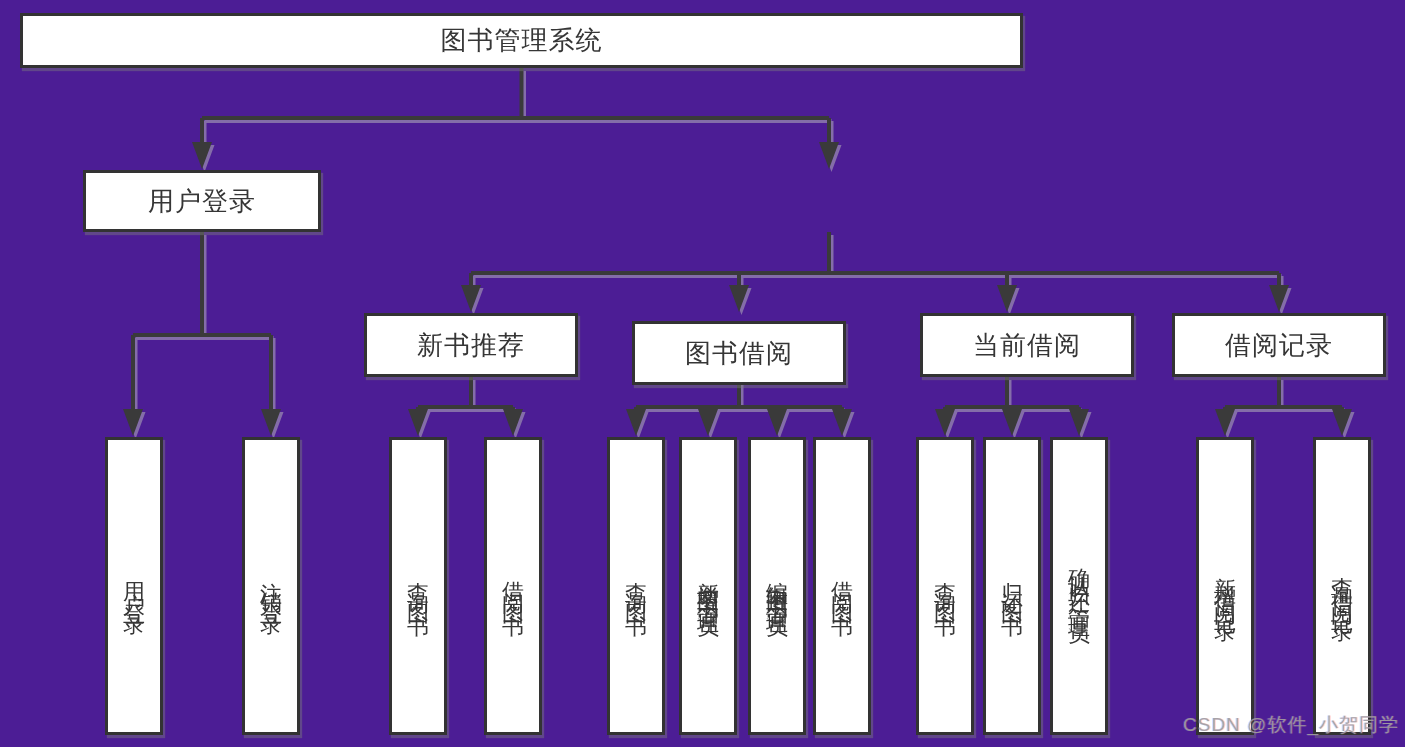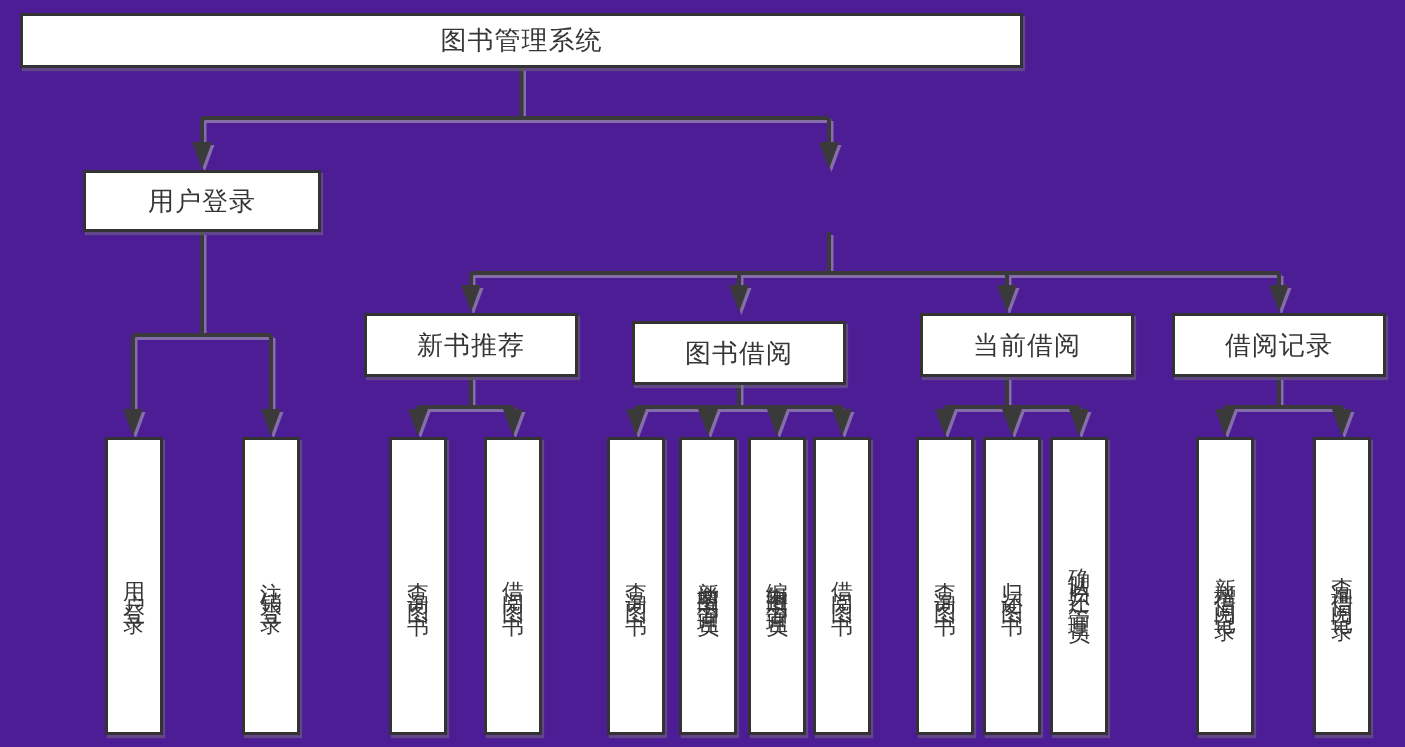--- a/index.html
+++ b/index.html
@@ -125,14 +125,15 @@
   <div class="node leaf" style="left:1050px;">
     <span class="vtext xlong" style="letter-spacing:8px;">确认归还（管理员）</span>
   </div>
   <div class="node leaf" style="left:1196px;">
     <span class="vtext" style="letter-spacing:9px;">新增借阅记录</span>
   </div>
   <div class="node leaf" style="left:1313px;">
     <span class="vtext" style="letter-spacing:9px;">查询借阅记录</span>
   </div>
 
+  <div class="watermark">CSDN @软件_小贺同学</div>
 
 </div>
 
 </body></html>

